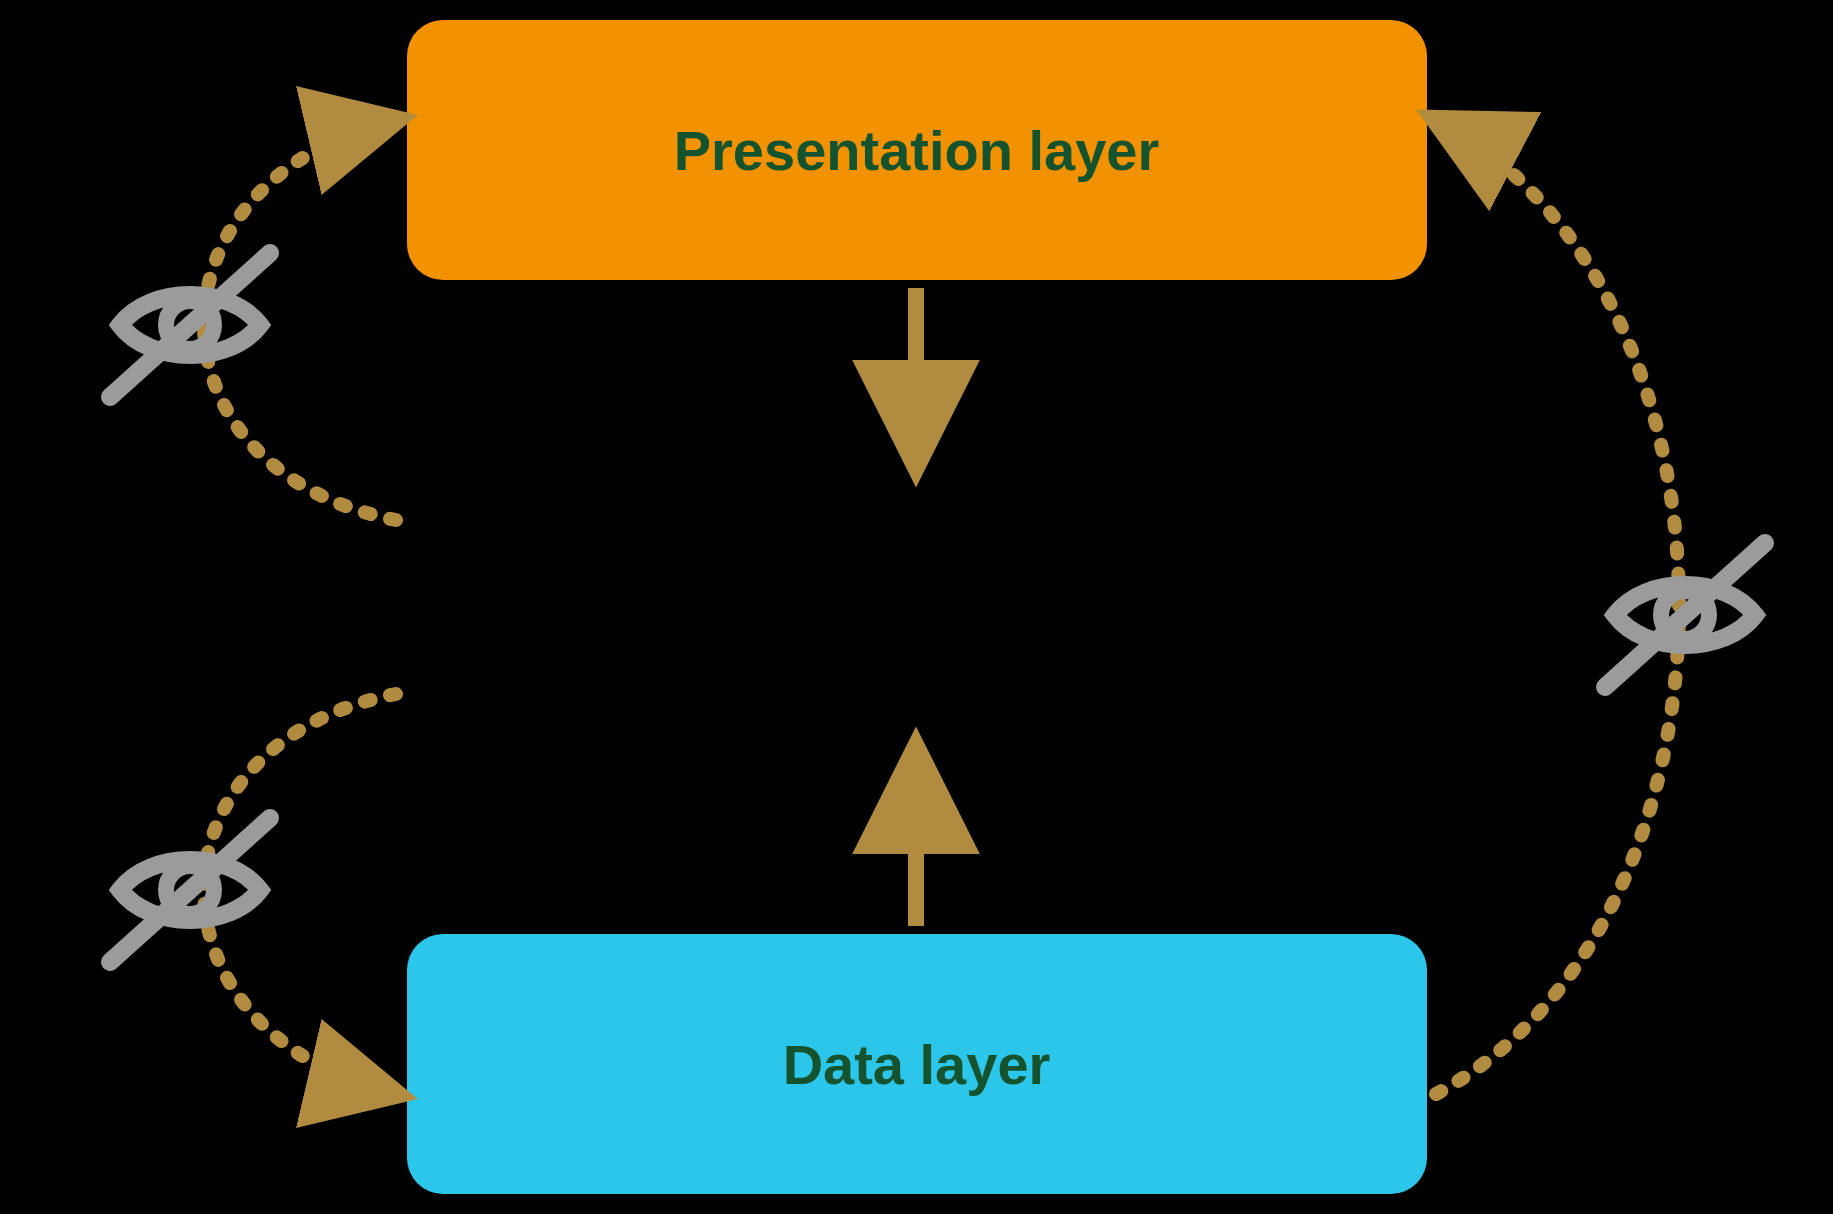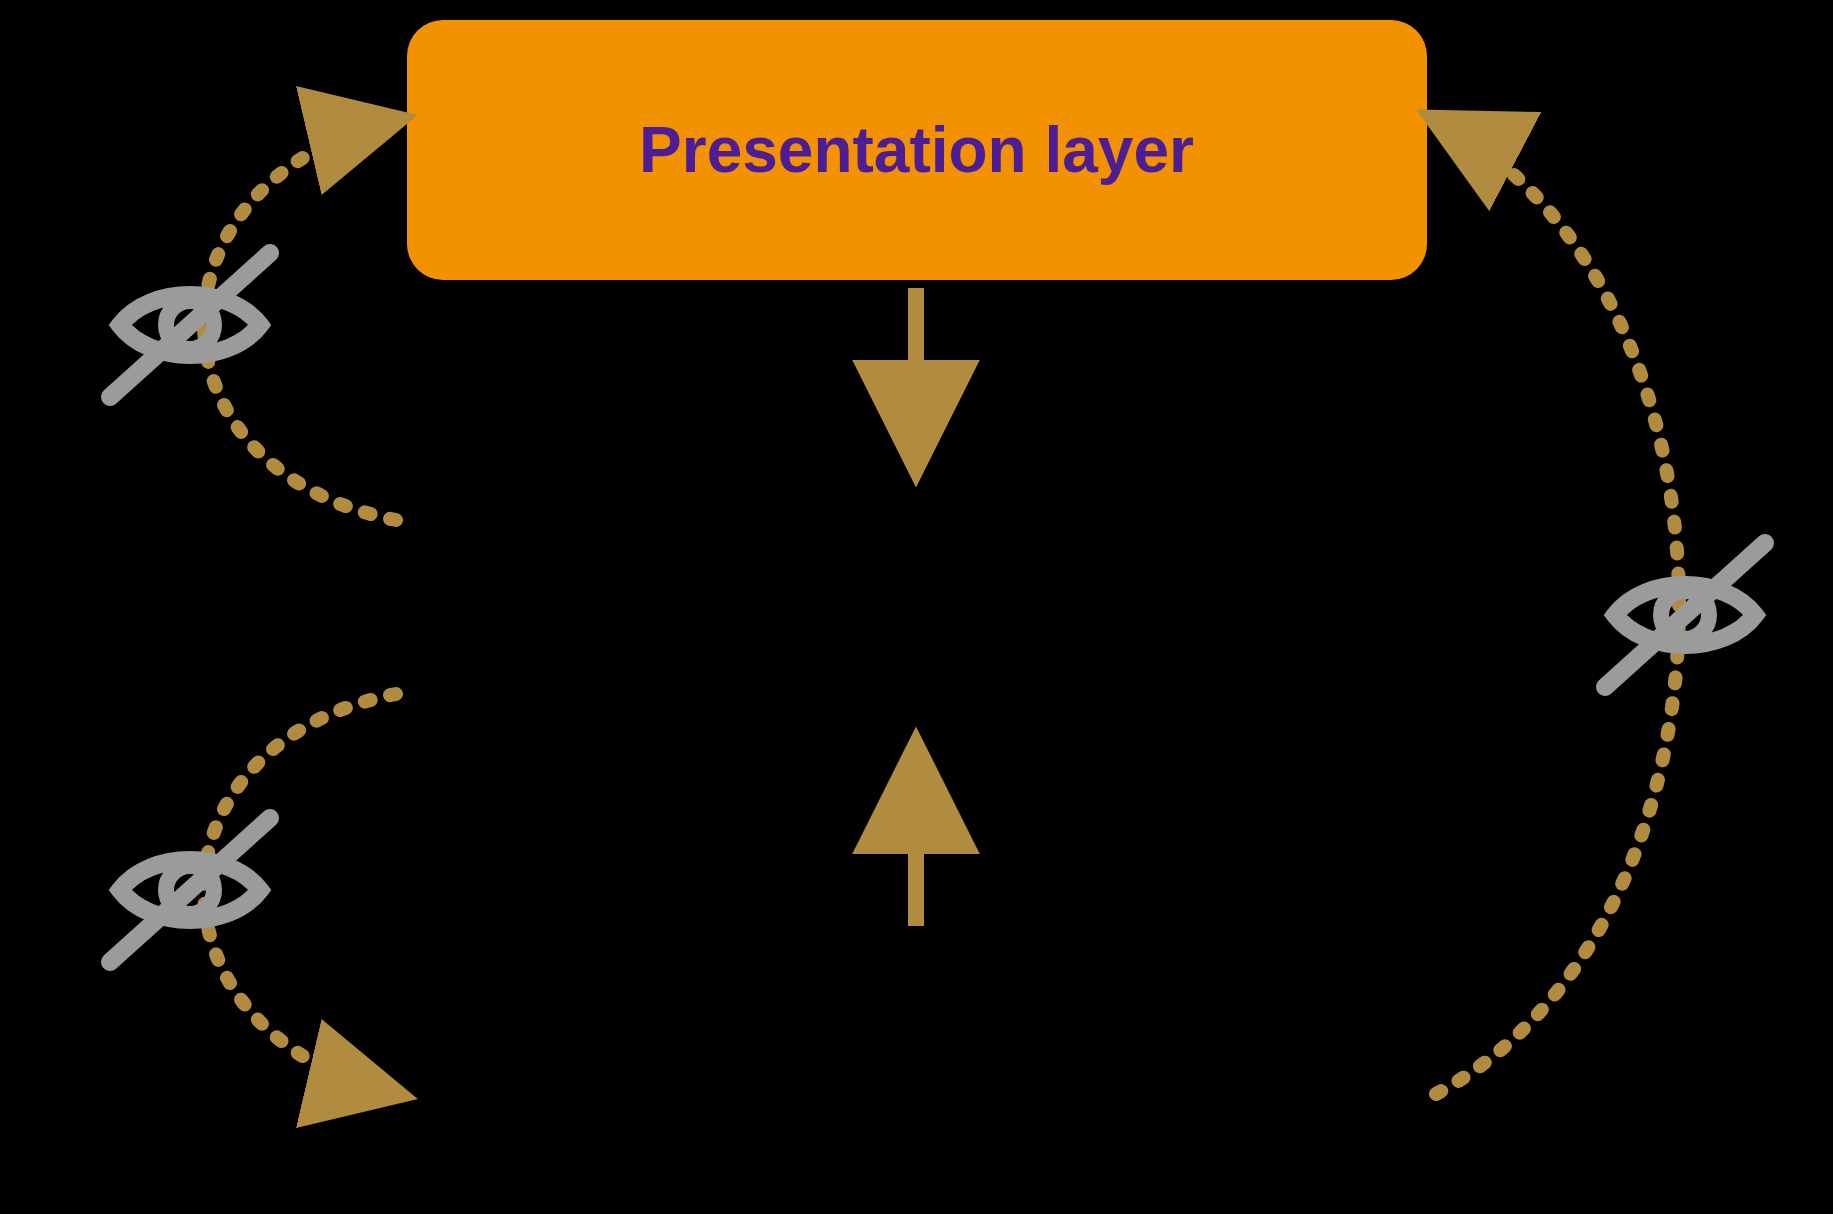--- a/index.html
+++ b/index.html
@@ -21,22 +21,22 @@
     left: 50%;
     transform: translateX(-50%);
     width: 1020px;
     height: 260px;
     border-radius: 36px;
     display: flex;
     align-items: center;
     justify-content: center;
   }
   .layer-label {
-    color: #4c1d95;
-    font-size: 64px;
+    color: #14532d;
+    font-size: 56px;
     font-weight: 700;
   }
   .box-presentation { top: 20px;  background: #f39200; }
   .box-domain       { top: 477px; background: #63d1a6; }
   .box-data         { top: 934px; background: #2dc6eb; }
 
   svg.overlay {
     position: absolute;
     left: 0; top: 0;
     width: 1833px;
@@ -44,20 +44,23 @@
     pointer-events: none;
   }
 </style>
 </head>
 <body>
 
 <div class="stage">
 
   <div class="layer-box box-presentation">
     <span class="layer-label">Presentation layer</span>
+  </div>
+  <div class="layer-box box-data">
+    <span class="layer-label">Data layer</span>
   </div>
 
   <svg class="overlay" viewBox="0 0 1833 1214">
     <defs>
       <marker id="arrowHead" viewBox="0 0 10 10" refX="8" refY="5" markerWidth="8" markerHeight="8" orient="auto-start-reverse">
         <path d="M 0 0 L 10 5 L 0 10 z" fill="#b18b3f"></path>
       </marker>
 
       <g id="hiddenEye">
 

